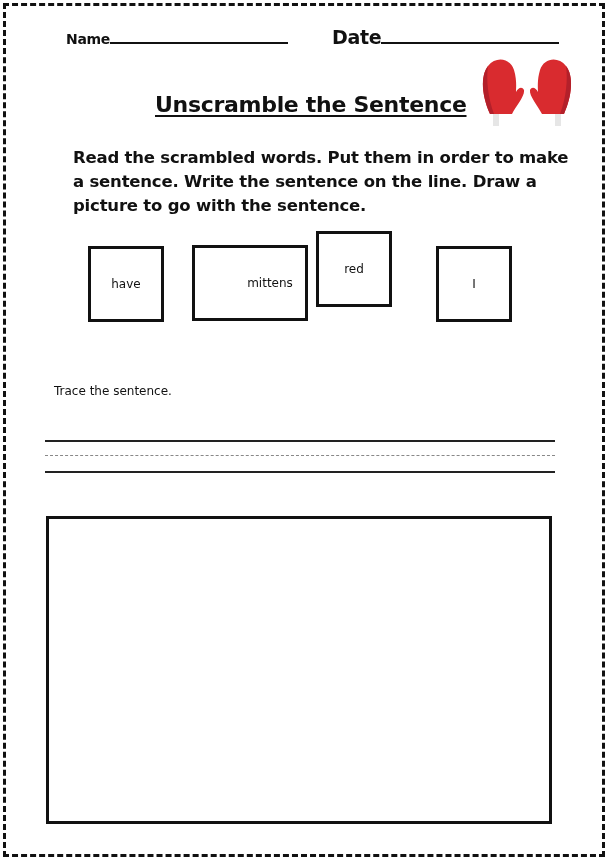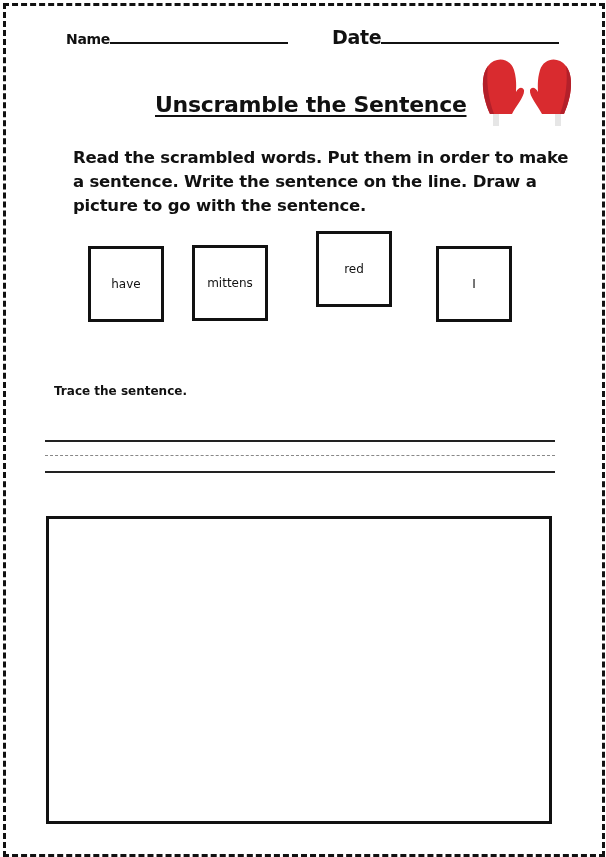--- a/index.html
+++ b/index.html
@@ -10,21 +10,21 @@
   .name-line { position: absolute; left: 66px; top: 24px; font-size: 14px; font-weight: bold; letter-spacing: -0.3px; }
   .date-line { position: absolute; left: 332px; top: 24px; font-size: 19px; font-weight: bold; letter-spacing: -0.3px; }
   .blank { display: inline-block; border-bottom: 2px solid #111; height: 18px; vertical-align: baseline; }
   .title { position: absolute; left: 155px; top: 92px; font-size: 22px; font-weight: bold;
            text-decoration: underline; text-underline-offset: 3px; letter-spacing: -0.3px; }
   .mittens { position: absolute; left: 480px; top: 56px; width: 94px; height: 72px; }
   .instructions { position: absolute; left: 73px; top: 146px; width: 500px; font-size: 16.5px;
                   font-weight: bold; line-height: 24px; letter-spacing: -0.2px; }
   .word-box { position: absolute; width: 70px; height: 70px; border: 3px solid #111;
               display: flex; align-items: center; justify-content: center; font-size: 12px; font-weight: normal; }
-  .trace-label { position: absolute; left: 54px; top: 384px; font-size: 12px; font-weight: bold; }
+  .trace-label { position: absolute; left: 54px; top: 384px; font-size: 12px; font-weight: normal; }
   .line-solid { position: absolute; left: 45px; width: 510px; height: 0; border-top: 2px solid #222; }
   .line-dashed { position: absolute; left: 45px; width: 510px; height: 0; border-top: 1px dashed #888; }
   .drawing-box { position: absolute; left: 46px; top: 516px; width: 500px; height: 302px; border: 3px solid #111; }
 </style>
 </head>
 <body>
 
 <div class="page-border"></div>
 
 <div class="name-line">
@@ -41,21 +41,21 @@
   <rect x="75" y="56" width="6" height="14" fill="#e6e6e6"></rect>
   <path d="M10,58 C2,40 0,20 8,10 C16,0 30,2 34,14 C37,24 36,32 36,36 C38,32 42,30 44,34 C45,40 36,50 32,58 Z" fill="#d92b2f"></path>
   <path d="M10,58 C2,40 0,20 8,10 C6,24 8,42 14,58 Z" fill="#b3202a"></path>
   <path d="M84,58 C92,40 94,20 86,10 C78,0 64,2 60,14 C57,24 58,32 58,36 C56,32 52,30 50,34 C49,40 58,50 62,58 Z" fill="#d92b2f"></path>
   <path d="M84,58 C92,40 94,20 86,10 C88,24 86,42 80,58 Z" fill="#b3202a"></path>
 </svg>
 
 <div class="instructions">Read the scrambled words. Put them in order to make a sentence. Write the sentence on the line. Draw a picture to go with the sentence.</div>
 
 <div class="word-box" style="left:88px; top:246px;">have</div>
-<div class="word-box" style="left:192px; top:245px;">mittens</div>
+<div class="word-box" style="left:192px; top:245px;padding-left:40px;">mittens</div>
 <div class="word-box" style="left:316px; top:231px;">red</div>
 <div class="word-box" style="left:436px; top:246px;">I</div>
 
 <div class="trace-label">Trace the sentence.</div>
 
 <div class="line-solid" style="top:440px;"></div>
 <div class="line-dashed" style="top:455px;"></div>
 <div class="line-solid" style="top:471px;"></div>
 
 <div class="drawing-box"></div>

